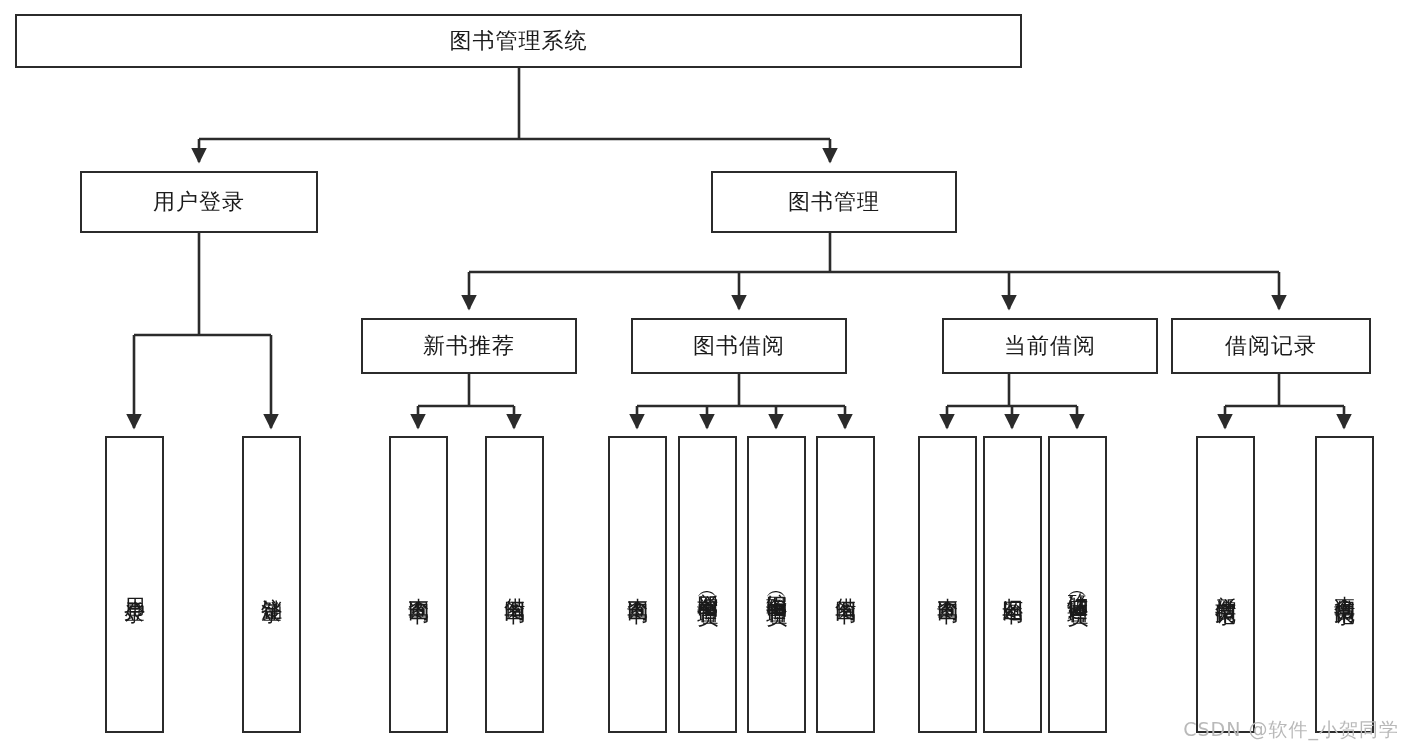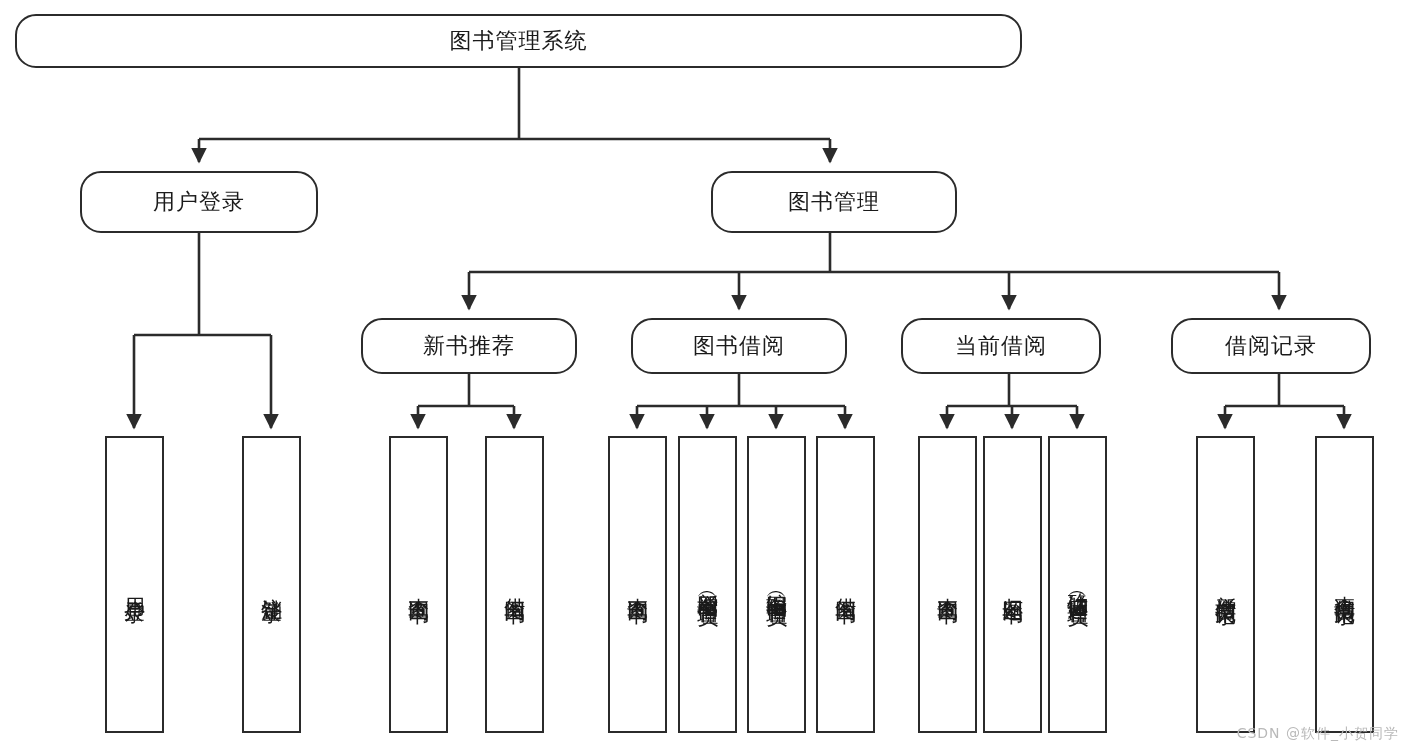--- a/index.html
+++ b/index.html
@@ -3,26 +3,26 @@
 <meta charset="utf-8">
 <style>
   html,body{margin:0;padding:0;background:#ffffff;}
   body{width:1405px;height:747px;overflow:hidden;
        font-family:"DejaVu Sans","Liberation Sans",sans-serif;}
   #stage{position:relative;width:1405px;height:747px;background:#ffffff;}
   svg.wires{position:absolute;left:0;top:0;width:1405px;height:747px;pointer-events:none;}
   .node{position:absolute;box-sizing:border-box;border:2px solid #2b2b2b;
         background:#ffffff;display:flex;align-items:center;justify-content:center;
         color:#1a1a1a;}
-  .node.h{font-size:22px;line-height:1.2;letter-spacing:1px;border-radius:21px;}
+  .node.h{font-size:22px;line-height:1.2;letter-spacing:1px;}
   .node.v{font-size:21px;line-height:1.35;letter-spacing:2px;
           writing-mode:vertical-rl;text-orientation:upright;}
   .node.v .vtxt{writing-mode:vertical-rl;text-orientation:upright;
                 display:block;white-space:normal;}
-  .watermark{position:absolute;right:6px;bottom:4px;font-size:14px;color:#b9b9b9;
+  .watermark{position:absolute;right:6px;bottom:4px;font-size:19px;color:#b9b9b9;
              letter-spacing:1px;white-space:nowrap;}
 </style>
 </head>
 <body>
 
 <div id="stage">
 
   <svg class="wires" viewBox="0 0 1405 747" xmlns="http://www.w3.org/2000/svg">
     <defs>
       <marker id="arrow" viewBox="0 0 10 10" refX="9" refY="5" markerWidth="6" markerHeight="6" orient="auto-start-reverse">
@@ -73,21 +73,21 @@
     </g>
   </svg>
 
   <div class="node h" style="left: 15px; top: 14px; width: 1007px; height: 54px;">图书管理系统</div>
 
   <div class="node h" style="left: 80px; top: 171px; width: 238px; height: 62px;">用户登录</div>
   <div class="node h" style="left: 711px; top: 171px; width: 246px; height: 62px;">图书管理</div>
 
   <div class="node h" style="left: 361px; top: 318px; width: 216px; height: 56px;">新书推荐</div>
   <div class="node h" style="left: 631px; top: 318px; width: 216px; height: 56px;">图书借阅</div>
-  <div class="node h" style="left: 901px; top: 318px; width: 200px; height: 56px;">当前借阅</div>
+  <div class="node h" style="left: 942px; top: 318px; width: 216px; height: 56px;">当前借阅</div>
   <div class="node h" style="left: 1171px; top: 318px; width: 200px; height: 56px;">借阅记录</div>
 
   <div class="node v" style="left: 105px; top: 436px; width: 59px; height: 297px;">
     <span class="vtxt">用户登录</span>
     </div>
   <div class="node v" style="left: 242px; top: 436px; width: 59px; height: 297px;">
     <span class="vtxt">注销登录</span>
     </div>
   <div class="node v" style="left: 389px; top: 436px; width: 59px; height: 297px;">
     <span class="vtxt">查询图书</span>

